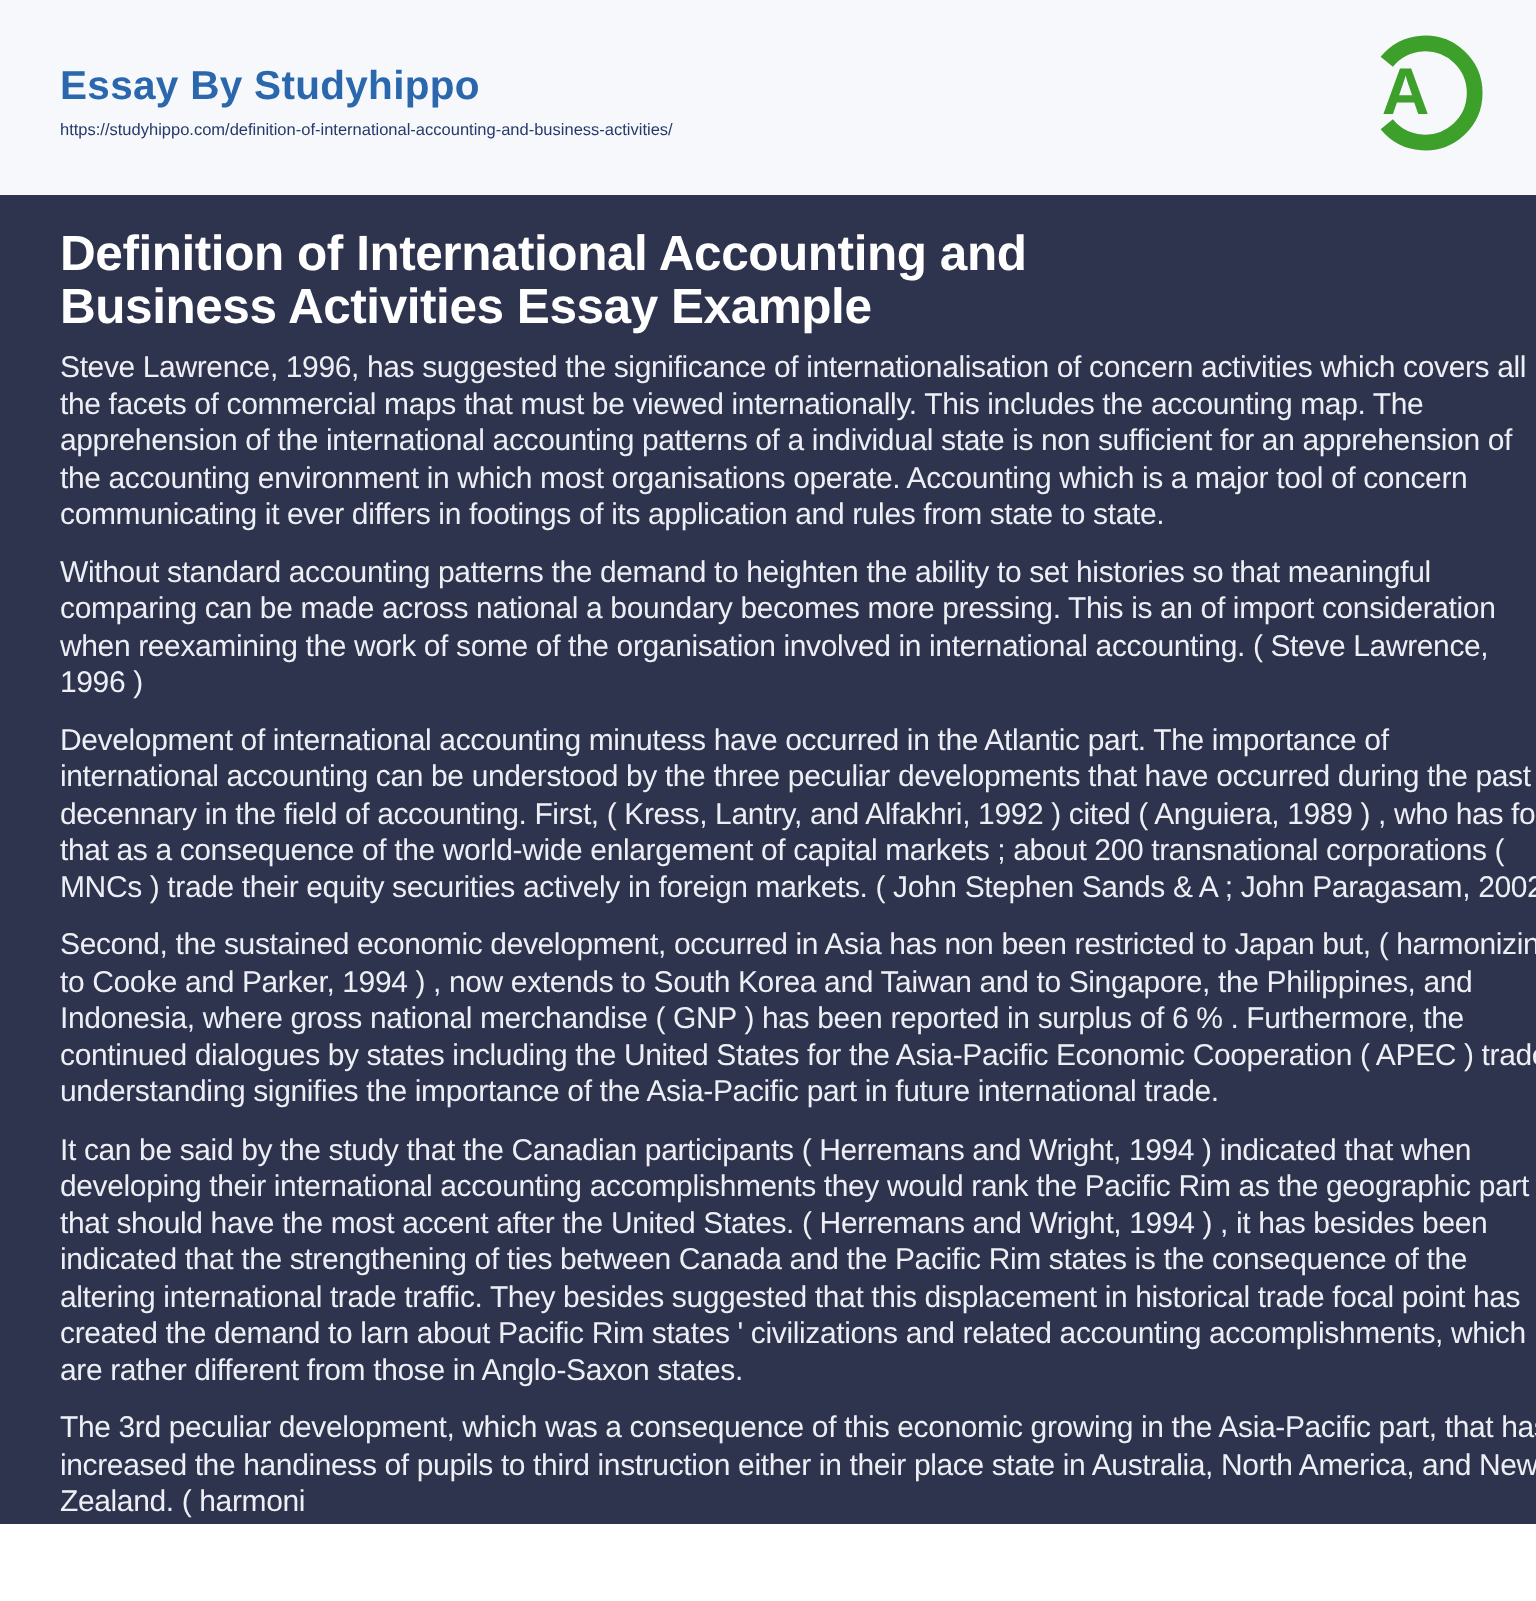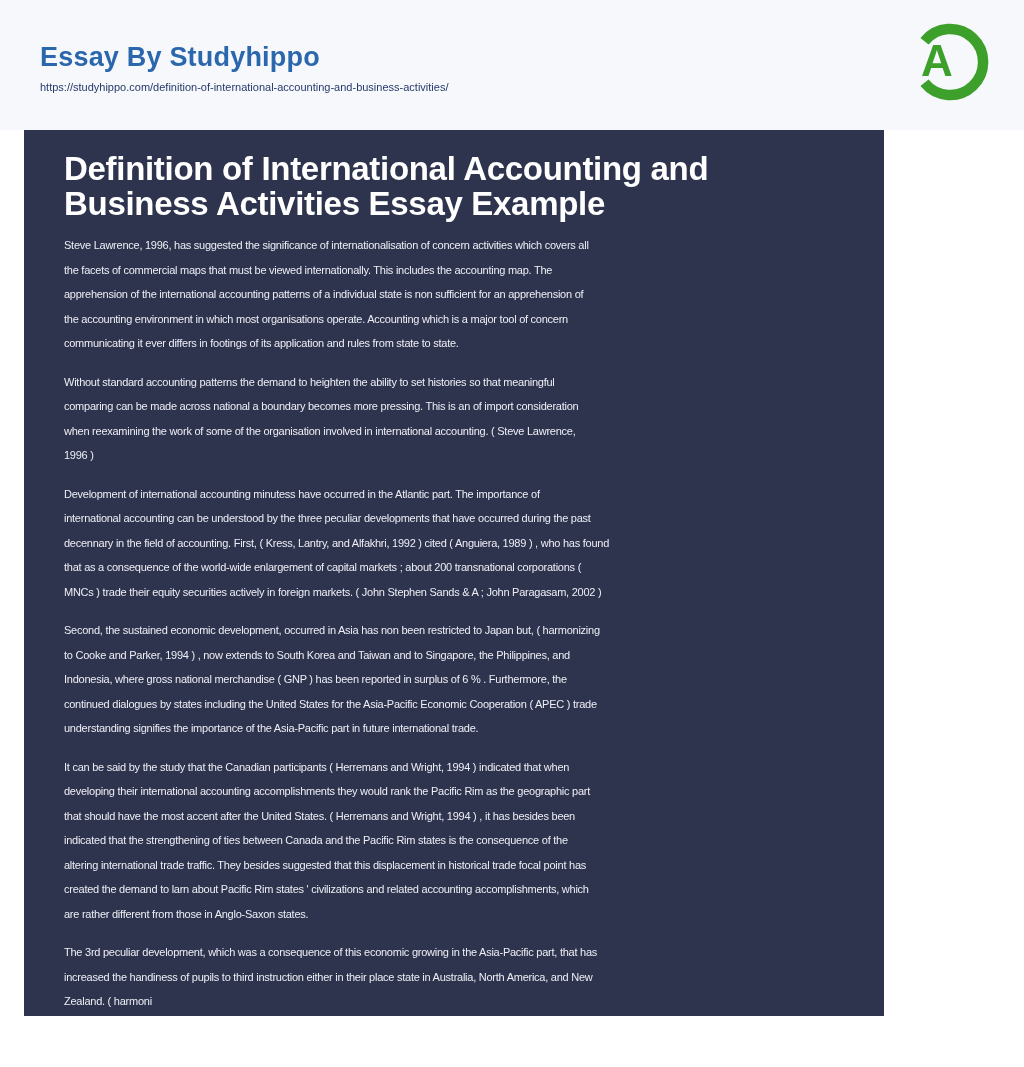--- a/index.html
+++ b/index.html
@@ -25,37 +25,36 @@
     position: absolute; left: 40px; top: 81px;
     font-size: 11px; color: #25396b;
     white-space: nowrap;
   }
   .logo {
     position: absolute; top: 18px; right: 33px;
     width: 84px; height: 88px;
   }
   .card {
     position: absolute; top: 130px; left: 0;
-    width: 860px; height: 886px;
+    width: 1024px; height: 886px;
     background: #2e334e;
     box-sizing: border-box;
     padding: 21px 40px 0 40px;
     overflow: hidden;
-    margin-left: 24px;
   }
   .essay-title {
     margin: 0 0 12px 0;
     font-size: 33px; line-height: 35px;
     font-weight: bold; color: #ffffff;
     letter-spacing: -0.3px;
     white-space: pre-line;
   }
   .para {
     margin: 0 0 14px 0;
-    font-size: 11px; line-height: 24.5px;
+    font-size: 20px; line-height: 24.5px;
     color: #edeff5;
     letter-spacing: -0.25px;
     white-space: pre;
   }
 </style>
 </head>
 <body>
 
 <div class="header">
   <div class="site-title">Essay By Studyhippo</div>

